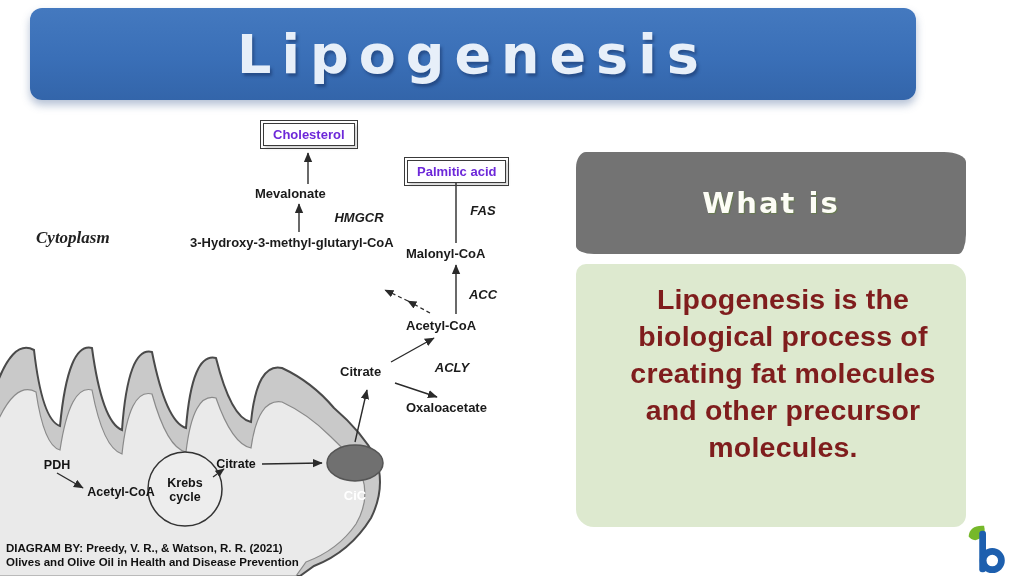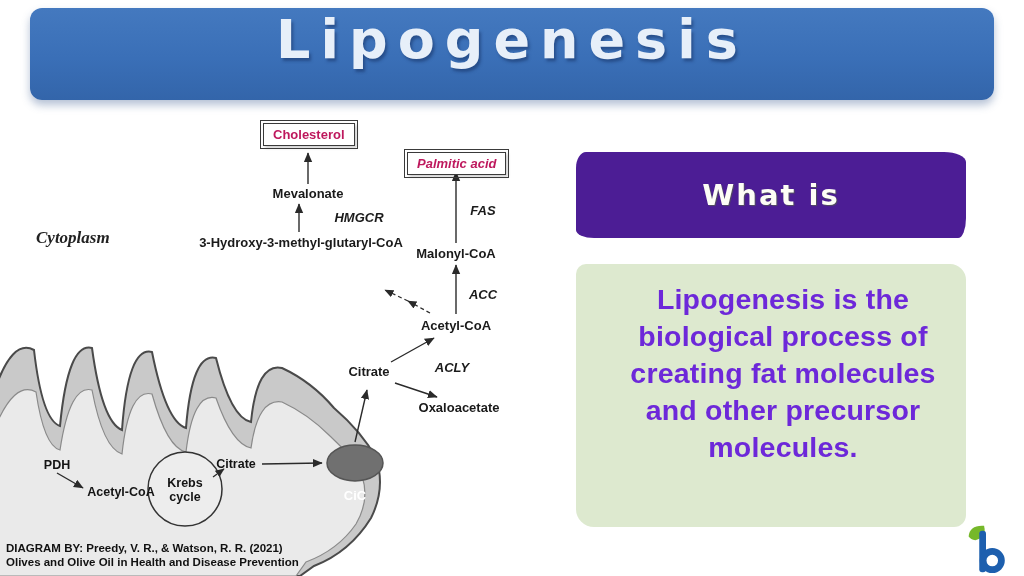--- a/index.html
+++ b/index.html
@@ -1,72 +1,72 @@
 <!DOCTYPE html>
 <html><head>
 <meta charset="utf-8">
 <style>
   * { margin:0; padding:0; box-sizing:border-box; }
   body { background:#fff; font-family:"Liberation Sans", sans-serif; }
   .stage { position:relative; width:1024px; height:576px; background:#fff; overflow:hidden; }
 
   
   .header-banner {
-    position:absolute; left:30px; top:8px; width:964px; height:92px;
+    position:absolute; left:30px; top:8px; width:886px; height:92px;
     background:linear-gradient(180deg,#4479bf 0%, #3a6fb7 55%, #3365aa 100%);
     border-radius:12px;
     box-shadow:0 5px 8px rgba(70,100,150,.4);
-    display:flex; align-items:flex-start; justify-content:center;
+    display:flex; align-items:center; justify-content:center;
   }
   .header-title {
     font-family:"DejaVu Sans", sans-serif;
     font-size:54px; font-weight:800; letter-spacing:10px;
     color:#e7eff9;
     text-shadow:2px 3px 3px rgba(20,45,95,.5);
   }
 
   
-  .dlabel { position:absolute; font-size:13px; font-weight:700; color:#1a1a1a; text-align:center; line-height:15px; }
+  .dlabel { position:absolute; font-size:13px; font-weight:700; color:#1a1a1a; line-height:15px; }
   .enzyme { position:absolute; font-size:13px; font-weight:700; font-style:italic; color:#1a1a1a; text-align:center; }
   .dbox {
     position:absolute; background:#fff; border:1px solid #3a3a3a;
     outline:1px solid #3a3a3a; outline-offset:2px;
-    padding:3px 9px; font-size:13px; font-weight:700; color:#be185d;
+    padding:3px 9px; font-size:13px; font-weight:700; color:#6d28d9;
     box-shadow:2px 2px 3px rgba(0,0,0,.2);
   }
   .cytoplasm-label {
     position:absolute; font-family:Liberation Serif, serif;
     font-style:italic; font-weight:700; font-size:17px; color:#222;
   }
   .mito-label { position:absolute; font-size:12.5px; font-weight:700; color:#141414; text-align:center; line-height:14px; }
   .cic-label { position:absolute; font-size:13px; font-weight:700; color:#fff; text-align:center;margin-top:32px; }
   .citation { position:absolute; left:6px; top:541px; font-size:11.5px; font-weight:700; color:#111; line-height:14px; }
 
   
   .question-banner {
-    position:absolute; left:576px; top:152px; width:390px; height:86px;
-    background:#4c1d95;
+    position:absolute; left:576px; top:152px; width:390px; height:102px;
+    background:#737373;
     border-radius:10px 22px 8px 18px / 16px 10px 20px 8px;
     display:flex; flex-direction:column; align-items:center; justify-content:center;
   }
   .question-banner::before{
     content:""; position:absolute; inset:-3px 2px 2px -2px; background:#8cbf4e;
     border-radius:20px 8px 24px 10px; transform:rotate(-0.8deg); z-index:-1; opacity:.9;
   }
   .question-line {
     font-family:"DejaVu Sans", sans-serif;
     font-size:29px; font-weight:700; color:#fdfdf6; letter-spacing:2px; line-height:40px;
     text-shadow:1px 1px 1px rgba(90,130,40,.5);
   }
   .answer-box {
     position:absolute; left:576px; top:264px; width:390px; height:263px;
     background:#dde9cf; border-radius:10px 16px 12px 18px;
     padding-top:17px; text-align:center;
   }
-  .answer-line { font-size:28.5px; font-weight:700; color:#6d28d9; line-height:37px; letter-spacing:0.2px;padding-left:24px; }
+  .answer-line { font-size:28.5px; font-weight:700; color:#7f1d1d; line-height:37px; letter-spacing:0.2px;padding-left:24px; }
 
   svg.overlay { position:absolute; left:0; top:0; pointer-events:none; }
   .logo { position:absolute; left:960px; top:522px; width:52px; height:54px; }
 </style>
 </head>
 <body>
 
 <div class="stage">
 
   <div class="header-banner">
@@ -112,21 +112,21 @@
     <line x1="395" y1="383" x2="437" y2="397" stroke="#2a2a2a" stroke-width="1.4" marker-end="url(#ah)"></line>
     <line x1="355" y1="442" x2="367" y2="390" stroke="#2a2a2a" stroke-width="1.4" marker-end="url(#ah)"></line>
     <line x1="57" y1="473" x2="83" y2="488" stroke="#2a2a2a" stroke-width="1.4" marker-end="url(#ah)"></line>
     <line x1="213" y1="477" x2="224" y2="469" stroke="#2a2a2a" stroke-width="1.3" marker-end="url(#ah)"></line>
     <line x1="262" y1="464" x2="322" y2="463" stroke="#2a2a2a" stroke-width="1.4" marker-end="url(#ah)"></line>
   </svg>
 
   <div class="cytoplasm-label" style="left:36px; top:228px;">Cytoplasm</div>
 
   <div class="dbox" style="left:263px; top:123px;">Cholesterol</div>
-  <div class="dbox" style="left:407px; top:152px;font-style:italic;">Palmitic acid</div>
+  <div class="dbox" style="left:407px; top:160px;">Palmitic acid</div>
 
   <div class="dlabel" style="left:255px; top:186px; width:106px;">Mevalonate</div>
   <div class="enzyme" style="left:328px; top:210px; width:62px;">HMGCR</div>
   <div class="dlabel" style="left:190px; top:235px; width:222px;">3-Hydroxy-3-methyl-glutaryl-CoA</div>
 
   <div class="enzyme" style="left:462px; top:203px; width:42px;">FAS</div>
   <div class="dlabel" style="left:406px; top:246px; width:100px;">Malonyl-CoA</div>
   <div class="enzyme" style="left:462px; top:287px; width:42px;">ACC</div>
   <div class="dlabel" style="left:406px; top:318px; width:100px;">Acetyl-CoA</div>
 

